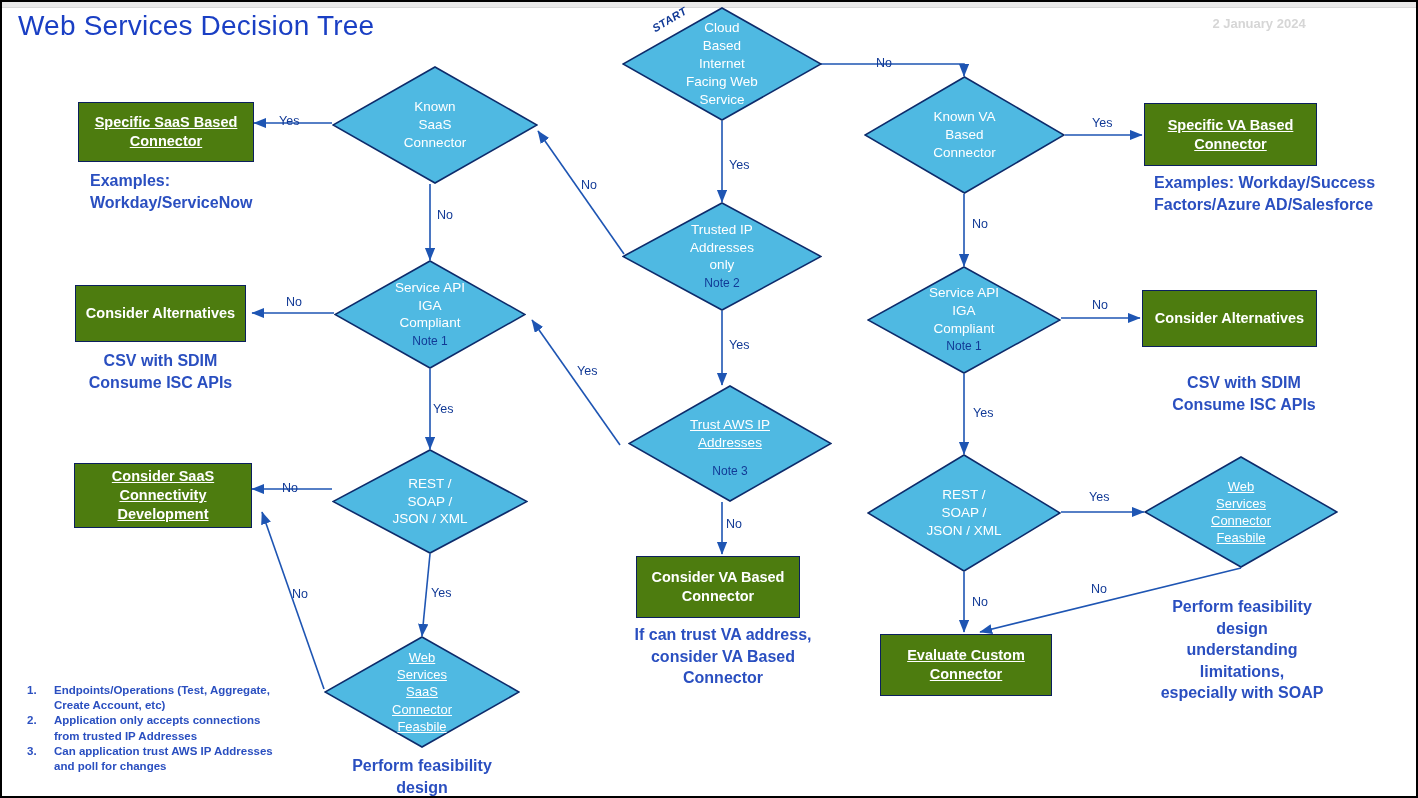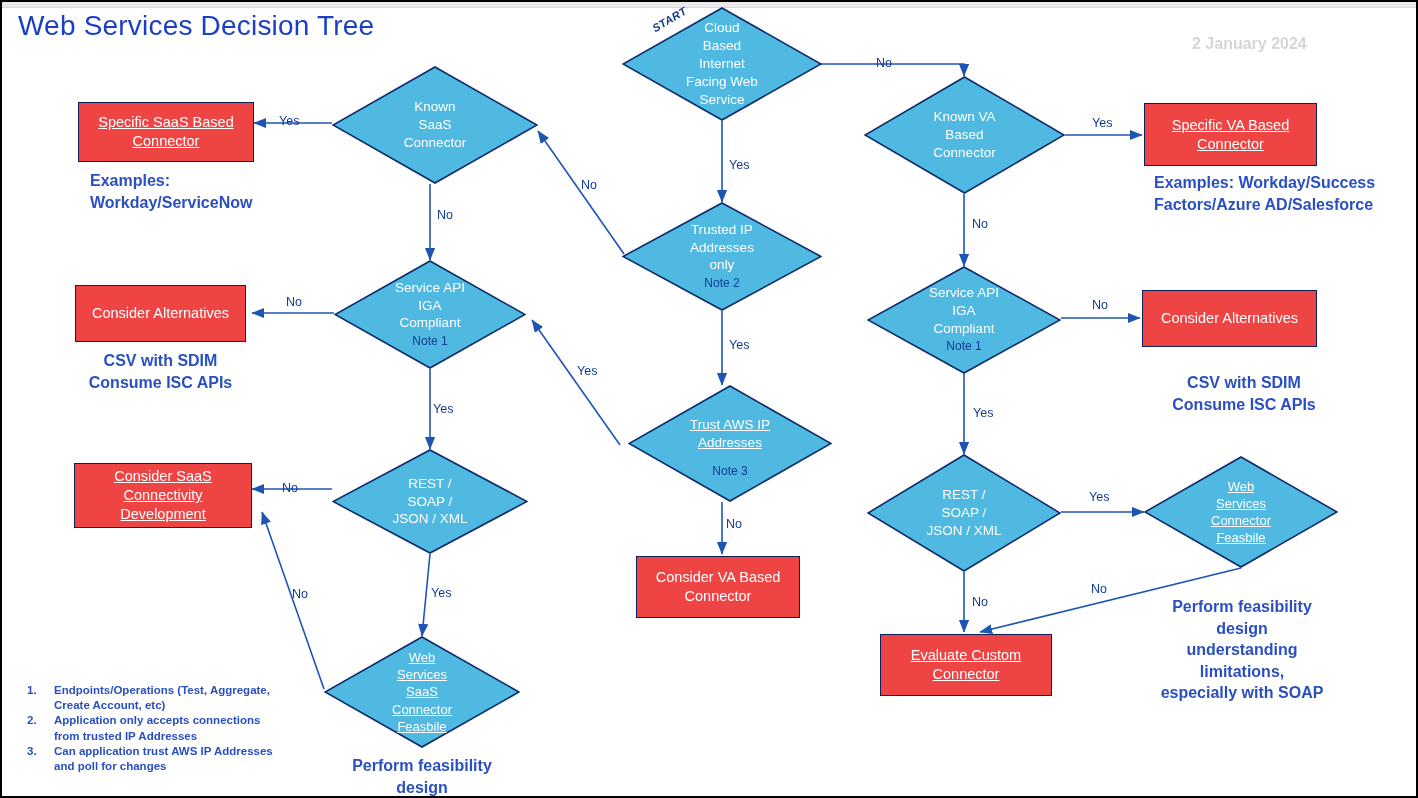--- a/index.html
+++ b/index.html
@@ -19,43 +19,43 @@
   #svglayer{position:absolute;left:0;top:0;width:1418px;height:798px;}
 
   .node{position:absolute;box-sizing:border-box;}
 
   
   #title{
     left:16px;top:8px;
     font-size:28px;font-weight:400;color:#1a3fc4;
     letter-spacing:.2px;white-space:nowrap;
   }
-  #docdate-wrap{left:1190px;top:14px;width:134px;text-align:left;
-    font-size:16px;color:#d6d6d6;font-weight:700;margin-top:19px;}
+  #docdate-wrap{left:1190px;top:14px;width:134px;text-align:center;
+    font-size:13px;color:#d6d6d6;font-weight:700;}
 
   
   .diamond{
     display:flex;align-items:center;justify-content:center;
     text-align:center;color:#ffffff;font-size:13.5px;line-height:1.32;
     font-weight:400;
   }
   .diamond .dlabel{position:relative;z-index:2;pointer-events:none;padding:0 4px;}
   .diamond .dnote{
     position:absolute;z-index:2;left:0;right:0;
     color:#123a96;font-size:12px;font-weight:400;text-align:center;
   }
   .diamond .dshape{position:absolute;left:0;top:0;width:100%;height:100%;z-index:1;}
   .u{text-decoration:underline;}
 
   
   .box{
-    background:#ef4444;border:1px solid #0b1f5e;
+    background:#4d7c0f;border:1px solid #0b1f5e;
     display:flex;align-items:center;justify-content:center;
     text-align:center;color:#ffffff;font-size:14.5px;line-height:1.3;
-    font-weight:400;
+    font-weight:700;
   }
   .caption{
     position:absolute;color:#2a4fc0;font-size:16px;line-height:1.35;
     font-weight:700;text-align:center;
   }
   .caption.left{text-align:left;}
 
   
   .elabel{
     position:absolute;color:#123a96;font-size:12.5px;font-weight:400;
@@ -249,20 +249,21 @@
     <svg class="dshape" viewBox="0 0 194 112" preserveAspectRatio="none">
         <polygon points="97,1 193,56 97,111 1,56" fill="#4fb9e2" stroke="#0d2b6b" stroke-width="1.6"></polygon>
       </svg>
     <div class="dlabel u" style="font-size:13px;">Web<br>Services<br>Connector<br>Feasbile</div>
   </div>
   <div class="caption" style="left:1150px;top:594px;width:180px;">Perform feasibility design<br>understanding limitations,<br>especially with SOAP</div>
 
   <div class="node box" style="left:634px;top:554px;width:164px;height:62px;">
     <div>Consider VA Based<br>Connector</div>
   </div>
+  <div class="caption" style="left:630px;top:622px;width:182px;">If can trust VA address,<br>consider VA Based Connector</div>
 
   <div class="node diamond" style="left:322px;top:634px;width:196px;height:112px;">
     <svg class="dshape" viewBox="0 0 196 112" preserveAspectRatio="none">
         <polygon points="98,1 195,56 98,111 1,56" fill="#4fb9e2" stroke="#0d2b6b" stroke-width="1.6"></polygon>
       </svg>
     <div class="dlabel u" style="font-size:13px;">Web<br>Services<br>SaaS<br>Connector<br>Feasbile</div>
   </div>
   <div class="caption" style="left:330px;top:753px;width:180px;">Perform feasibility design<br>understanding limitations:<br>esp. no rules and SOAP</div>
 
   <div class="node box" style="left:878px;top:632px;width:172px;height:62px;">

